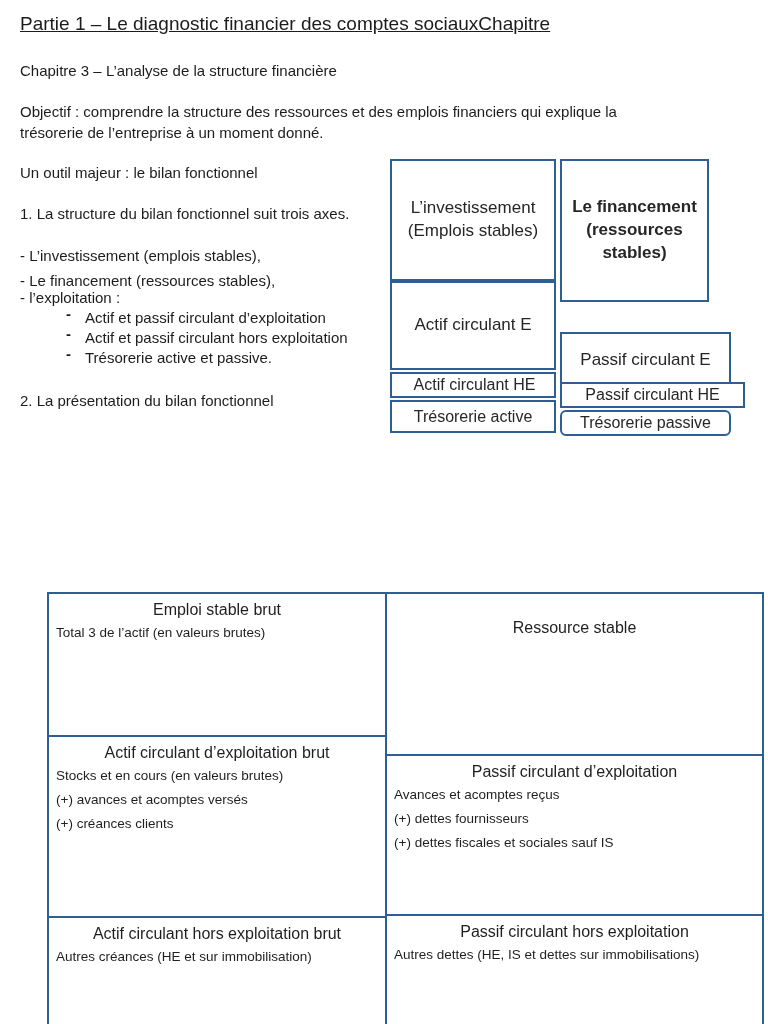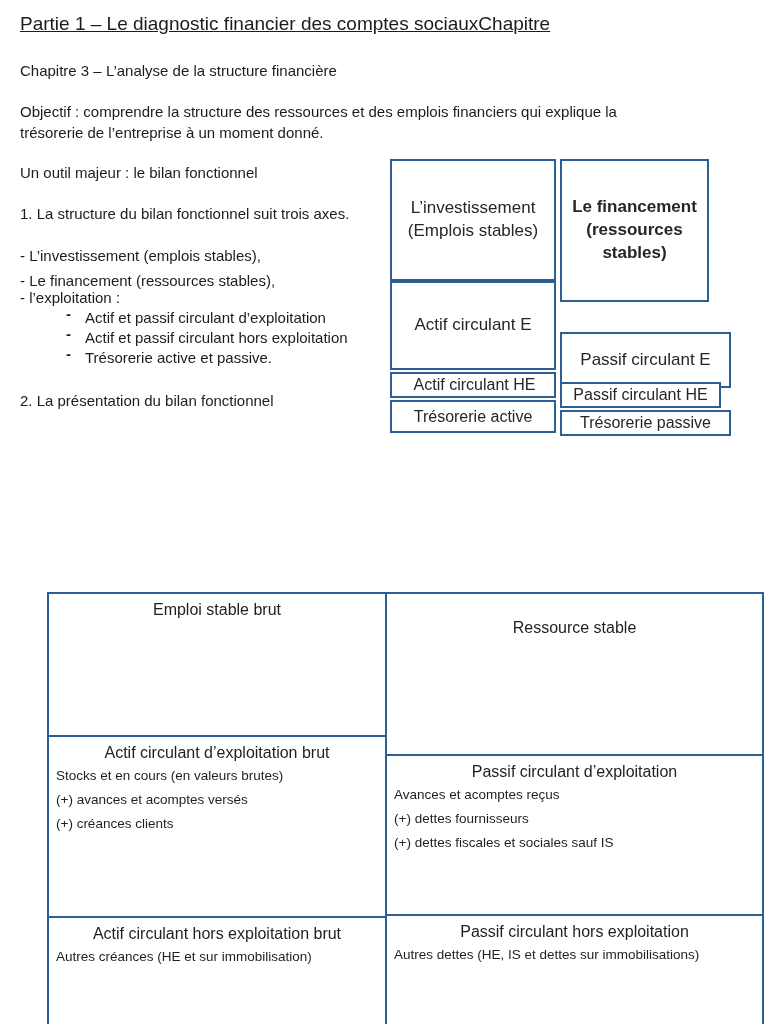--- a/index.html
+++ b/index.html
@@ -76,30 +76,31 @@
 
 <div>
 
   <div class="d1cell d1-big" style="left:390px;top:159px;width:166px;height:122px;">L’investissement (Emplois stables)</div>
   <div class="d1cell d1-med" style="left:390px;top:281px;width:166px;height:89px;">Actif circulant E</div>
   <div class="d1cell d1-small" style="left:390px;top:372px;width:166px;height:26px;padding-left:9px;">Actif circulant HE</div>
   <div class="d1cell d1-small" style="left:390px;top:400px;width:166px;height:33px;">Trésorerie active</div>
 
   <div class="d1cell d1-big" style="left:560px;top:159px;width:149px;height:143px;font-weight:bold;">Le financement (ressources stables)</div>
   <div class="d1cell d1-med" style="left:560px;top:304px;width:171px;height:56px;margin-top:28px;">Passif circulant E</div>
-  <div class="d1cell d1-small" style="left:560px;top:382px;width:161px;height:26px;">Passif circulant HE</div>
-  <div class="d1cell d1-small" style="left:560px;top:410px;width:171px;height:26px;">Trésorerie passive</div>
+  <div class="d1cell d1-small" style="left:560px;top:382px;width:185px;height:26px;">Passif circulant HE</div>
+  <div class="d1cell d1-small" style="left:560px;top:410px;width:171px;height:26px;border-radius:6px;">Trésorerie passive</div>
 </div>
 
 <div class="d2wrap">
 
   <div class="d2col d2col-left">
 
     <div class="d2cell bb" style="height:143px;">
       <div class="d2title">Emploi stable brut</div>
+      <div class="d2line">Total 3 de l’actif (en valeurs brutes)</div>
     </div>
 
     <div class="d2cell bb" style="height:181px;">
       <div class="d2title">Actif circulant d’exploitation brut</div>
       <div class="d2line">Stocks et en cours (en valeurs brutes)</div>
       <div class="d2line">(+) avances et acomptes versés</div>
       <div class="d2line">(+) créances clients</div>
     </div>
 
     <div class="d2cell" style="flex:1;">

